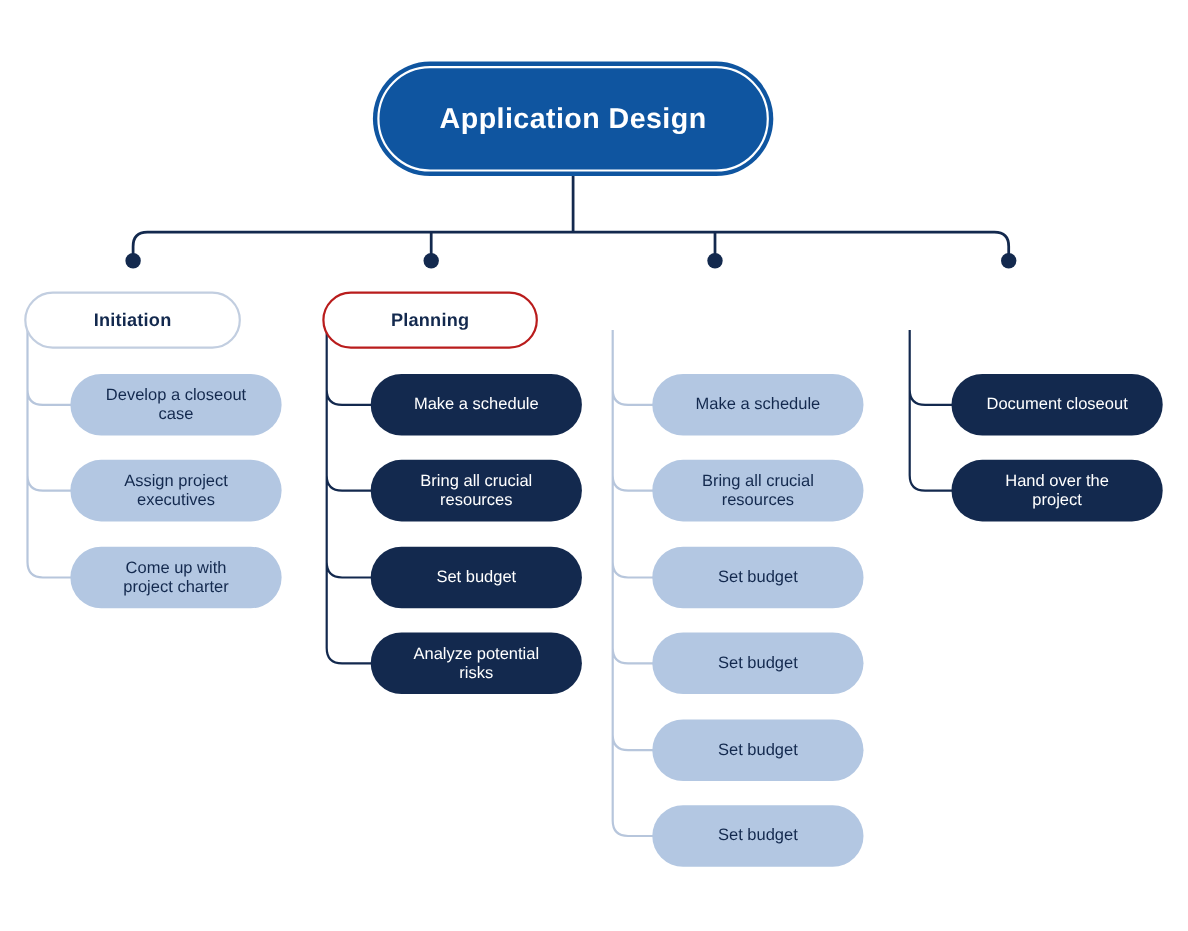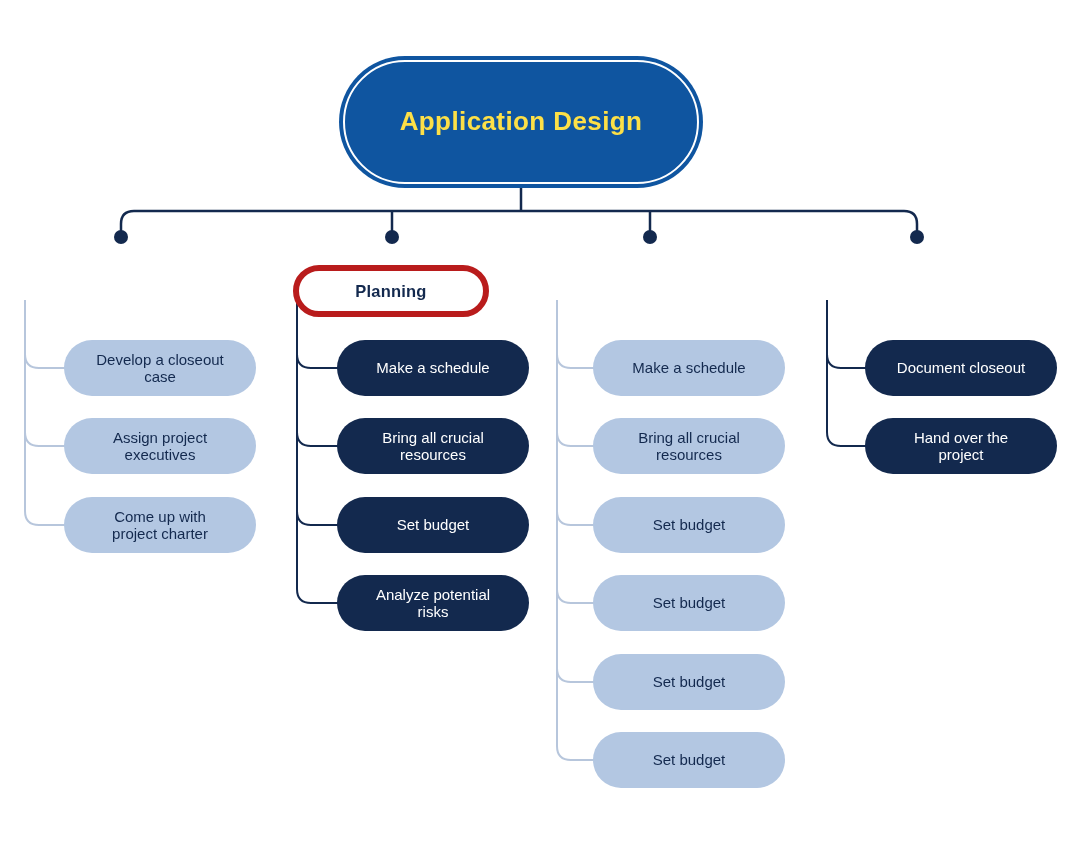--- a/index.html
+++ b/index.html
@@ -31,23 +31,23 @@
     border-radius: 999px;
     box-sizing: border-box;
     white-space: pre-line;
     line-height: 1.15;
   }
   
   .root-node {
     left: 339px;
     top: 56px;
     width: 364px;
-    height: 132px;
+    height: 104px;
     background: #0F55A0;
-    color: #fde047;
+    color: #ffffff;
     font-size: 26px;
     font-weight: 700;
     letter-spacing: 0.4px;
   }
   .root-inner-ring {
     position: absolute;
     inset: 4px;
     border: 2px solid #ffffff;
     border-radius: 999px;
     pointer-events: none;
@@ -57,21 +57,21 @@
   .header {
     top: 265px;
     height: 52px;
     background: #ffffff;
     color: #13294E;
     font-size: 16.5px;
     font-weight: 700;
     letter-spacing: 0.2px;
   }
   .header.light { border: 2px solid #C2CEE0; }
-  .header.dark  { border: 6px solid #b91c1c; }
+  .header.dark  { border: 2px solid #b91c1c; }
   .h1 { left: 22px;  width: 197px; }
   .h2 { left: 293px; width: 196px; }
   .h3 { left: 553px; width: 193px; }
   .h4 { left: 823px; width: 194px; }
   
   .child {
     width: 192px;
     height: 56px;
     font-size: 15px;
     font-weight: 500;
@@ -128,20 +128,21 @@
     <path d="M 827 300 V 432
              M 827 354 Q 827 368 841 368 H 867
              M 827 432 Q 827 446 841 446 H 867" stroke="#13294E" stroke-width="2" fill="none"></path>
   </svg>
 
   <div class="node root-node">
     <div class="root-inner-ring"></div>
     <span class="root-label">Application Design</span>
   </div>
 
+  <div class="node header light h1">Initiation</div>
   <div class="node header dark h2">Planning</div>
 
   <div class="node child light c1 r1">Develop a closeout case</div>
   <div class="node child light c1 r3">Come up with project charter</div>
   <div class="node child light c1 r2">Assign project executives</div>
 
   <div class="node child dark c2 r1">Make a schedule</div>
   <div class="node child dark c2 r2">Bring all crucial resources</div>
   <div class="node child dark c2 r3">Set budget</div>
   <div class="node child dark c2 r4">Analyze potential risks</div>

